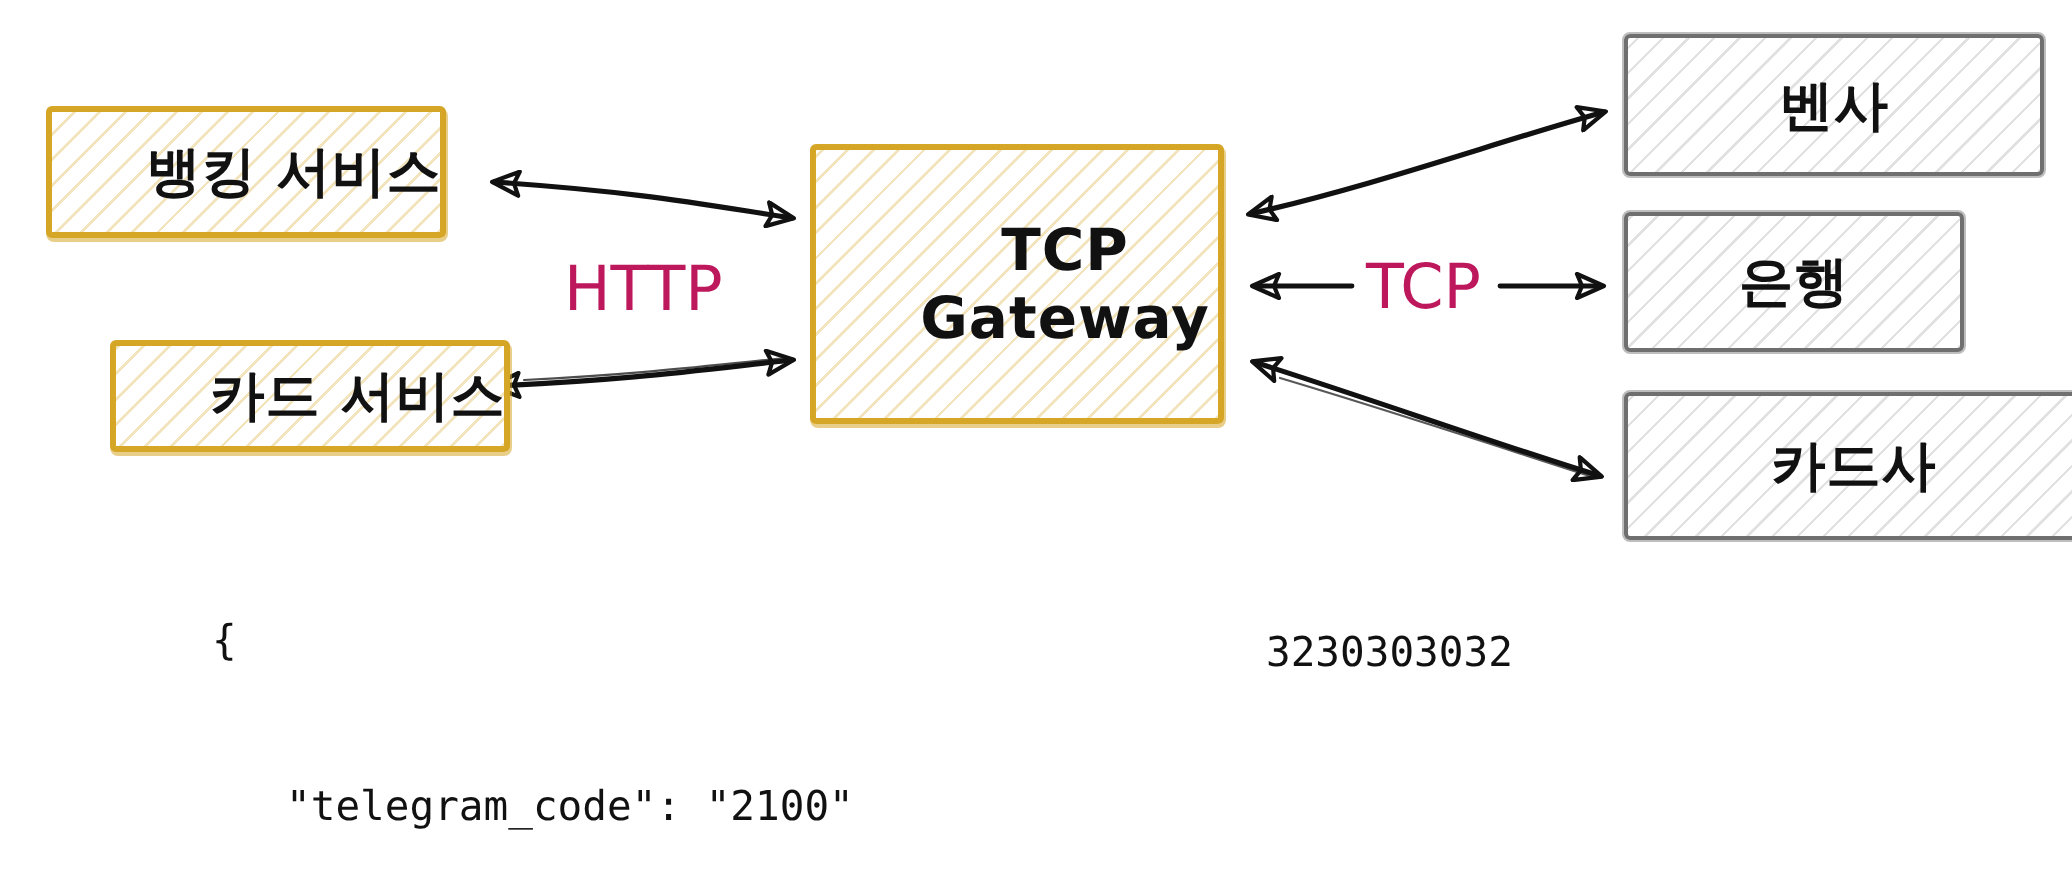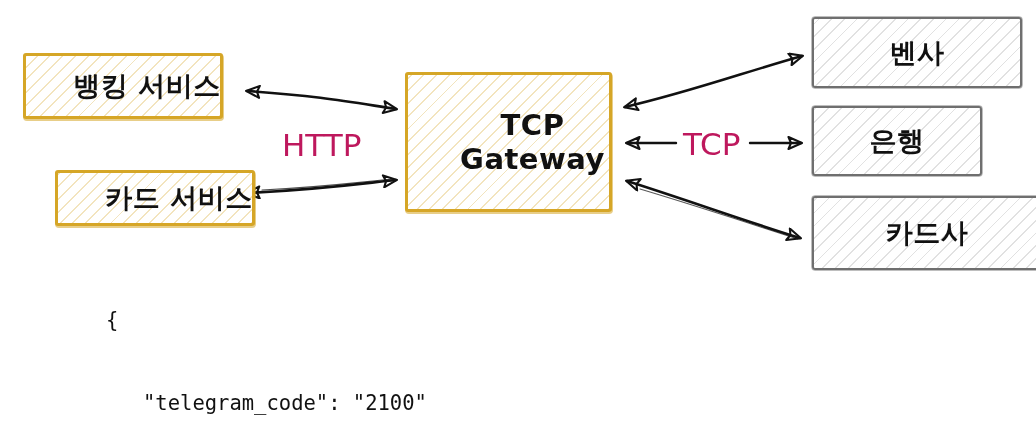--- a/index.html
+++ b/index.html
@@ -196,18 +196,19 @@
   <div class="code-block" style="left:106px; top:252px;">
     <div class="code-line">{</div>
     <div class="code-line">   "telegram_code": "2100"</div>
     
     
     
     
   </div>
 
   <div class="code-block" style="left:633px; top:258px;">
+    <div class="code-line">3230303032</div>
     
     
     
   </div>
 
 </div>
 
 </body></html>

